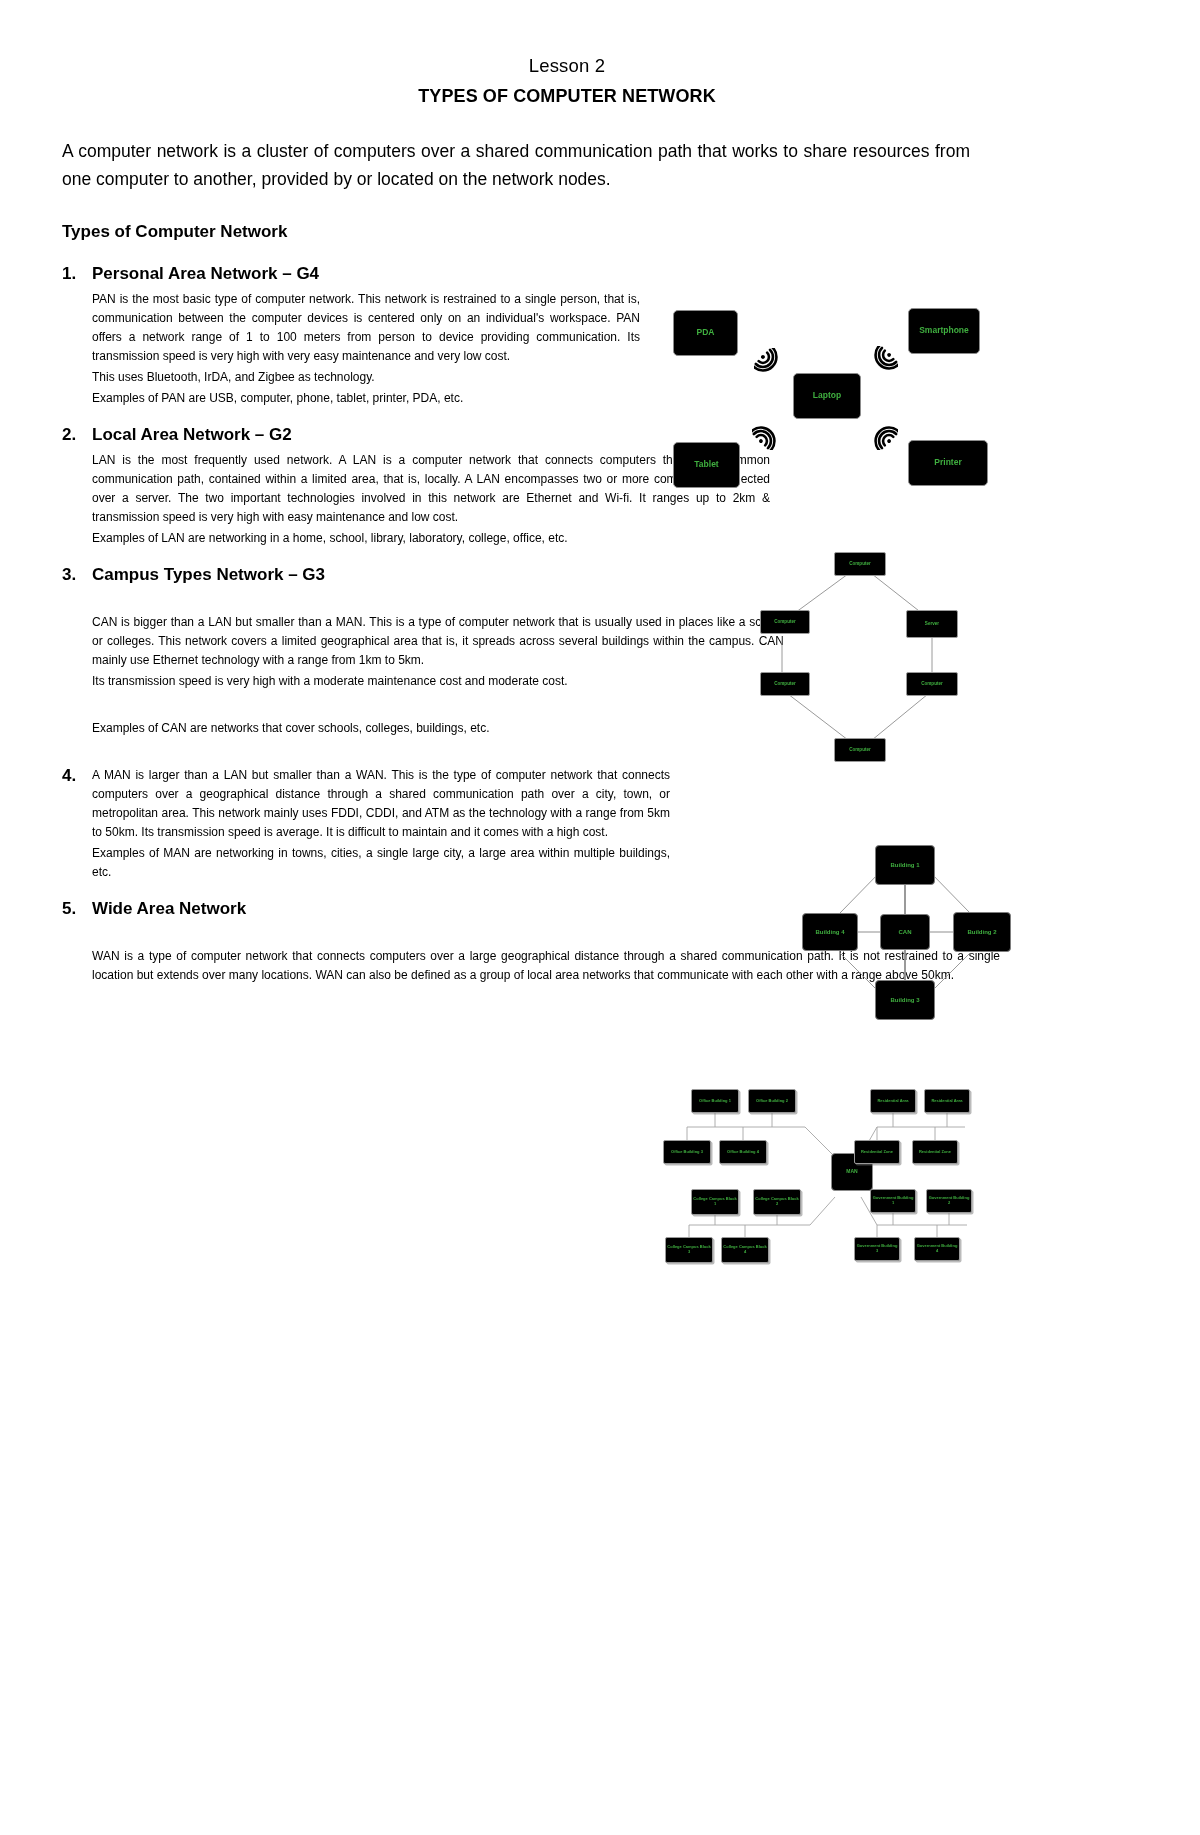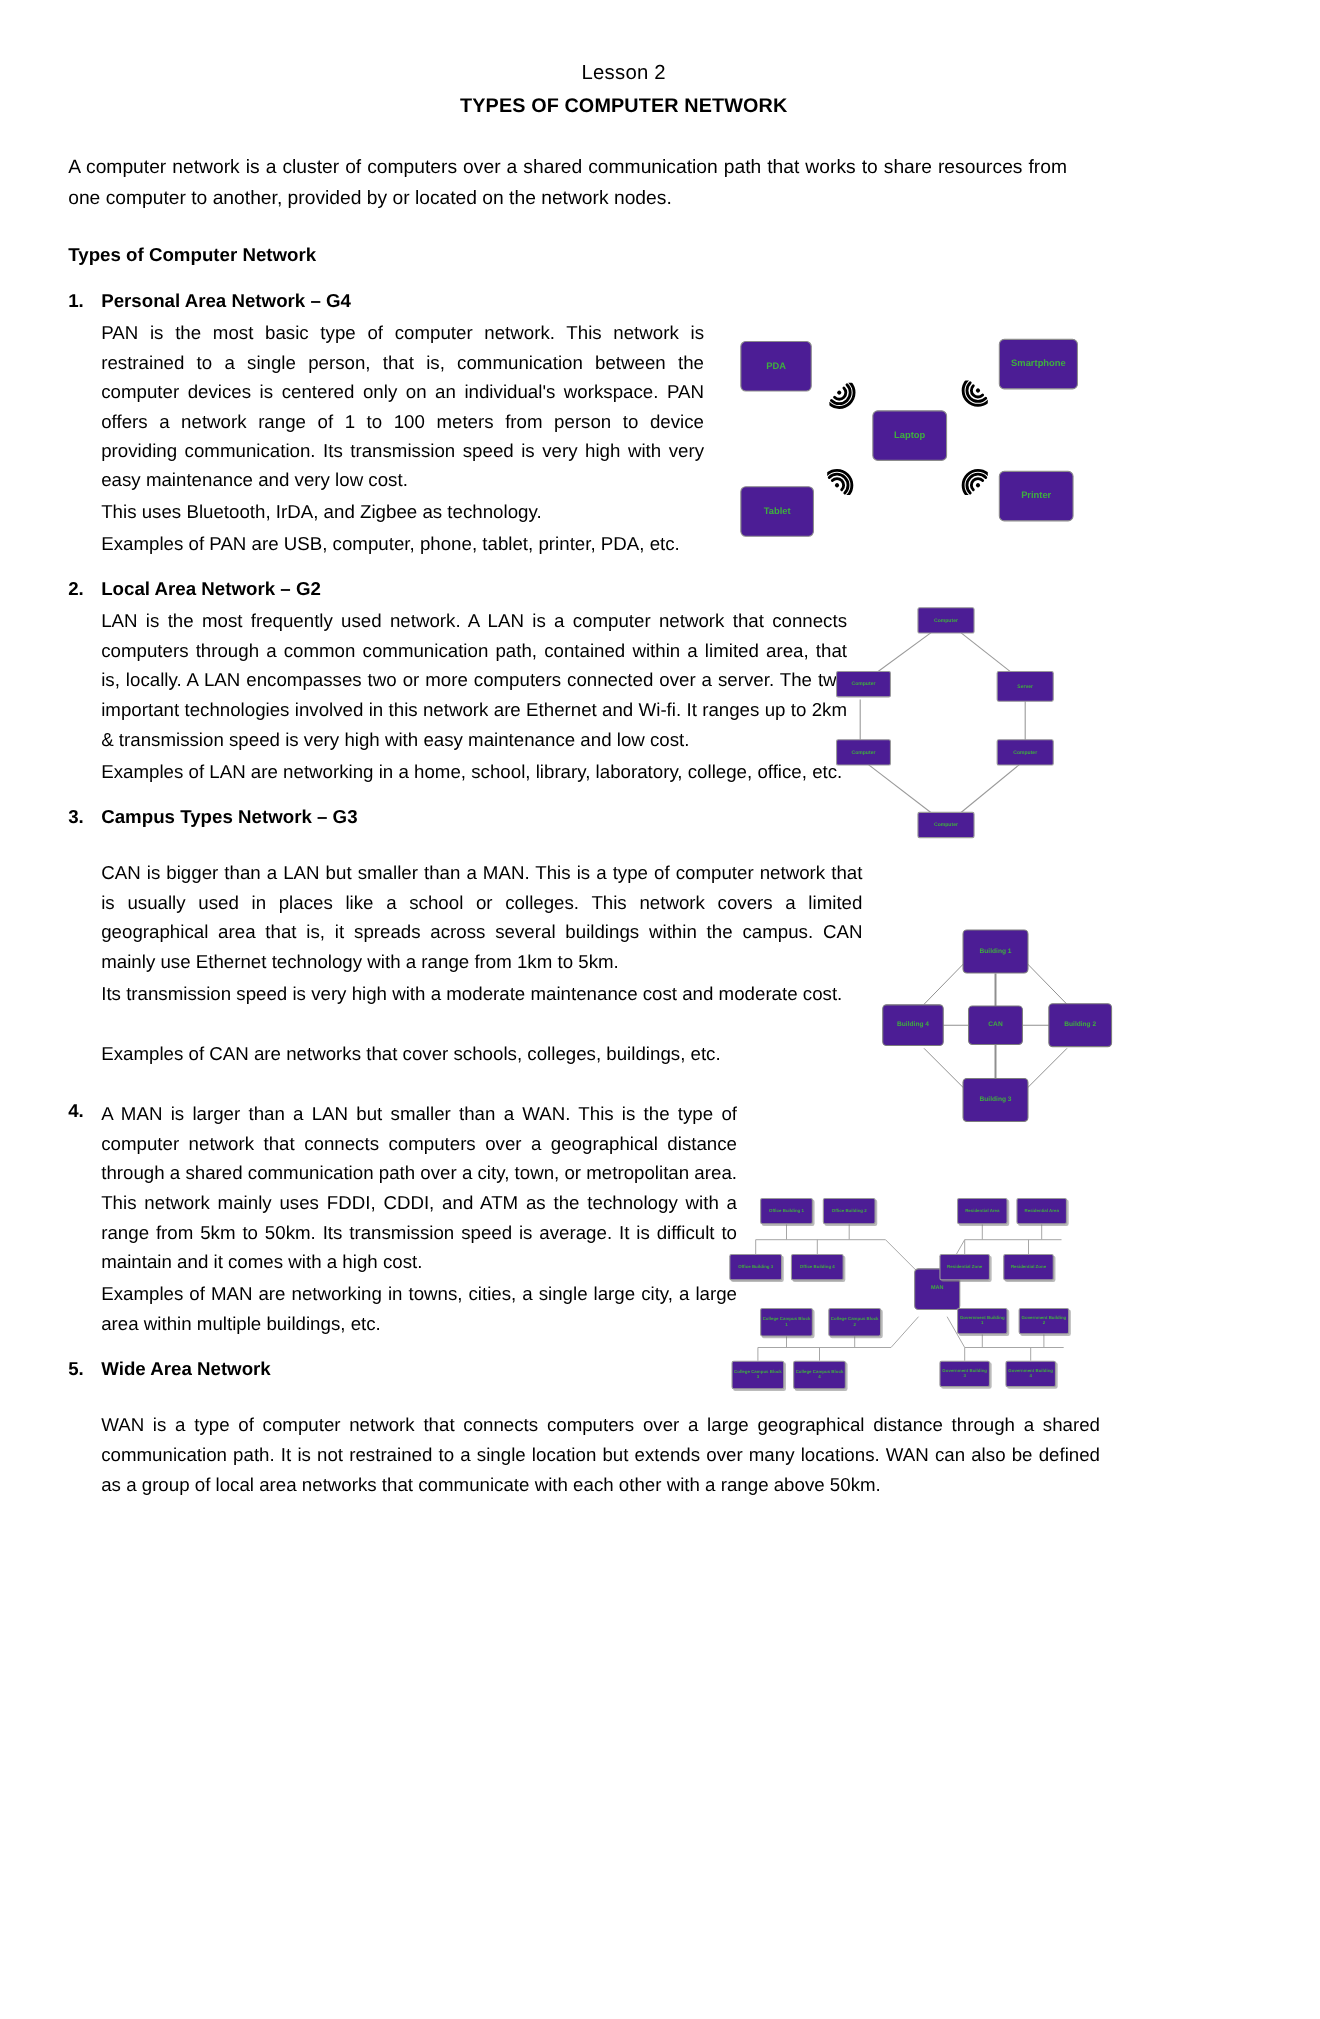--- a/index.html
+++ b/index.html
@@ -71,21 +71,21 @@
   }
   .item-head {
     margin-left: 30px;
     font-size: 17px;
     font-weight: bold;
     margin-bottom: 6px;
     margin-top: 16px;
   }
   .item-body {
     margin-left: 30px;
-    font-size: 17px;
+    font-size: 12px;
     line-height: 1.585;
     text-align: justify;
   }
   .item-body p {
     margin: 0 0 2px 0;
   }
   .item-body p.gap {
     margin-top: 28px;
   }
   .w-narrow { width: 548px; }
@@ -97,21 +97,21 @@
 
   
   .diagram {
     position: absolute;
   }
   .node {
     position: absolute;
     box-sizing: border-box;
     border: 1.4px solid #8c8c8c;
     border-radius: 5px;
-    background: #4c1d95;
+    background: #000000;
     color: #3fae3f;
     display: flex;
     align-items: center;
     justify-content: center;
     text-align: center;
     font-weight: bold;
     line-height: 1.15;
     z-index: 2;
   }
   .node.sq { border-radius: 4px; }
@@ -188,21 +188,21 @@
       </div>
     </div>
 
   </div>
 
   <div class="diagram" style="left:670px; top:300px; width:330px; height:200px;">
     <div class="node" style="left:3px; top:10px; width:65px; height:46px; font-size:8.5px;">PDA</div>
     <div class="node" style="left:238px; top:8px; width:72px; height:46px; font-size:8.5px;">Smartphone</div>
     <div class="node" style="left:123px; top:73px; width:68px; height:46px; font-size:8.5px;">Laptop</div>
     <div class="node" style="left:3px; top:142px; width:67px; height:46px; font-size:8.5px;">Tablet</div>
-    <div class="node" style="left:238px; top:128px; width:68px; height:46px; font-size:8.5px;text-align:center;">Printer</div>
+    <div class="node" style="left:238px; top:140px; width:80px; height:46px; font-size:8.5px;text-align:center;">Printer</div>
 
     <svg class="wifi" style="left:84px; top:48px;" width="32" height="32" viewBox="0 0 32 32">
       <g transform="rotate(135 16 16)" fill="none" stroke="#000" stroke-linecap="round">
         <circle cx="16" cy="26" r="1.9" fill="#000" stroke="none"></circle>
         <path d="M10 26 a6 6 0 0 1 12 0" stroke-width="2.6"></path>
         <path d="M6 26 a10 10 0 0 1 20 0" stroke-width="2.6"></path>
         <path d="M2.5 26 a13.5 13.5 0 0 1 27 0" stroke-width="2.6"></path>
       </g>
     </svg>
     <svg class="wifi" style="left:196px; top:46px;" width="32" height="32" viewBox="0 0 32 32">

